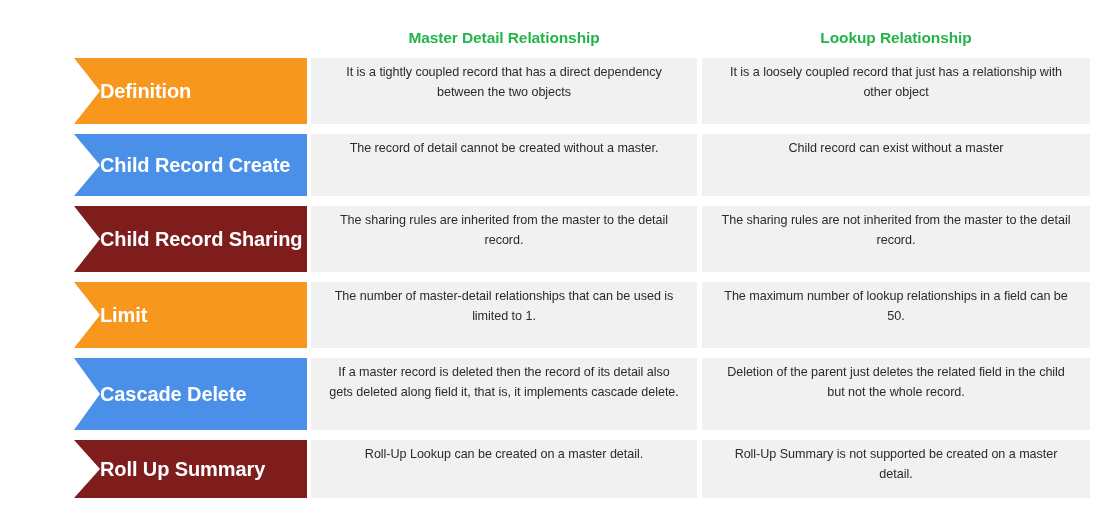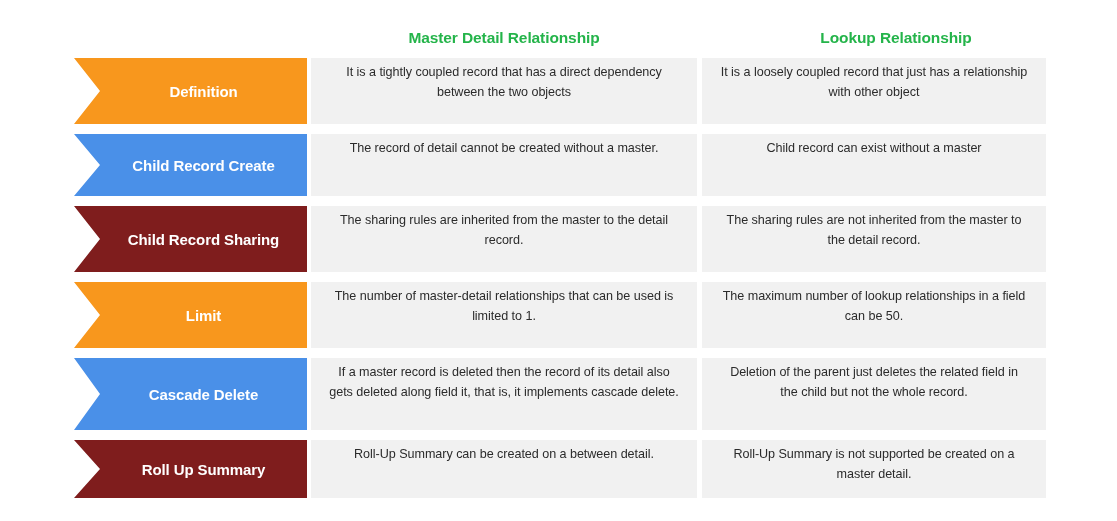--- a/index.html
+++ b/index.html
@@ -75,23 +75,23 @@
     align-items: center;
     justify-content: center;
     -webkit-clip-path: polygon(0 0, 100% 0, 100% 100%, 0 100%, 26px 50%);
     clip-path: polygon(0 0, 100% 0, 100% 100%, 0 100%, 26px 50%);
   }
   .label-banner .label-text {
     display: block;
     width: 100%;
     padding-left: 26px;
     box-sizing: border-box;
-    text-align: center;
+    text-align: left;
     color: #ffffff;
-    font-size: 15px;
+    font-size: 20px;
     font-weight: bold;
     letter-spacing: -0.1px;
     white-space: nowrap;
   }
 
   .banner-orange { background: #f8971d; }
   .banner-blue   { background: #4a90e8; }
   .banner-lblue  { background: #7f1d1d; }
 
   
@@ -100,21 +100,21 @@
     top: 0;
     height: 100%;
     background: #f1f1f1;
     display: flex;
     align-items: flex-start;
     justify-content: center;
     box-sizing: border-box;
     padding: 4px 18px;
   }
   .cell.col-a { left: 297px; width: 386px; }
-  .cell.col-b { left: 688px; width: 344px; }
+  .cell.col-b { left: 688px; width: 388px; }
 
   .cell-text {
     display: block;
     width: 100%;
     text-align: center;
     font-size: 12.6px;
     line-height: 1.6;
     color: #2b2b2b;
     letter-spacing: -0.05px;
   }
@@ -183,21 +183,21 @@
         </div>
         <div class="cell col-b">
           <span class="cell-text">Deletion of the parent just deletes the related field in the child but not the whole record.</span>
         </div>
       </div>
       <div class="row" style="height: 58px; padding-left: 7px;">
         <div class="label-banner banner-lblue">
           <span class="label-text">Roll Up Summary</span>
         </div>
         <div class="cell col-a">
-          <span class="cell-text">Roll-Up Summary can be created on a between detail.</span>
+          <span class="cell-text">Roll-Up Lookup can be created on a master detail.</span>
         </div>
         <div class="cell col-b">
           <span class="cell-text">Roll-Up Summary is not supported be created on a master detail.</span>
         </div>
       </div>
     </div>
 
 </div>
 
 </body></html>

